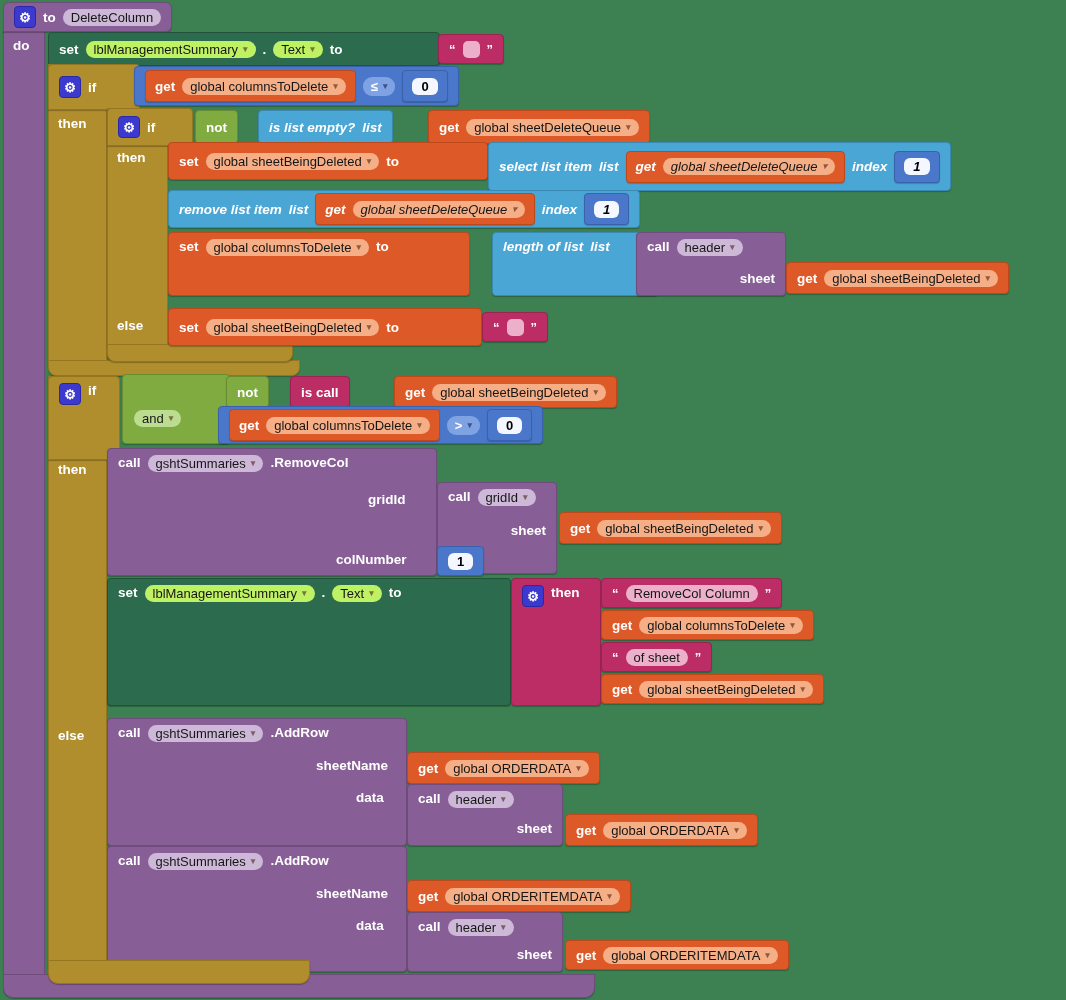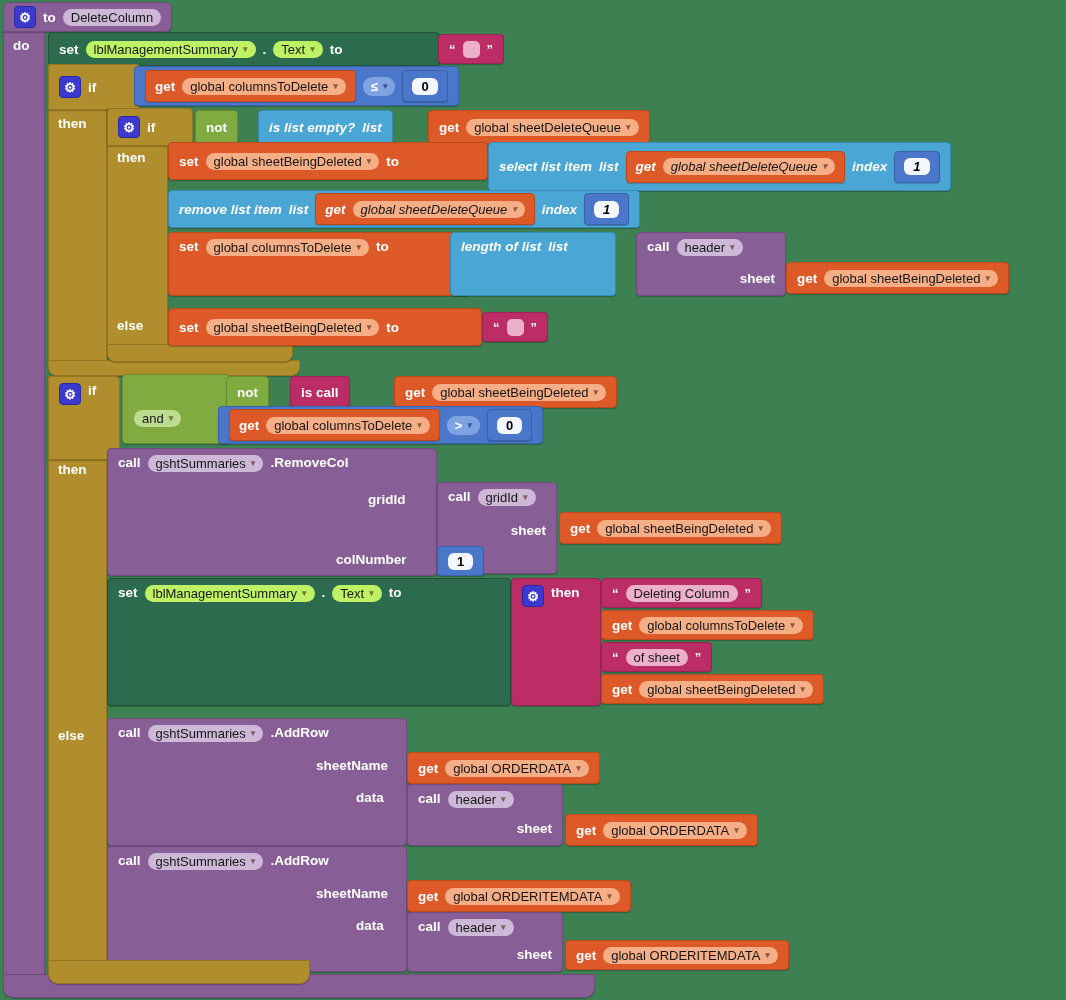--- a/index.html
+++ b/index.html
@@ -160,21 +160,21 @@
   </div>
 
   <div class="blk orange top" style="left:168px;top:232px;width:302px;height:64px;">
     <span>set</span>
     <span class="fld fld-orange">
         <span>global columnsToDelete</span>
         <span class="arw">▾</span>
       </span>
     <span>to</span>
   </div>
-  <div class="blk cyan top" style="left:450px;top:232px;width:166px;height:64px;">
+  <div class="blk cyan top" style="left:492px;top:232px;width:166px;height:64px;">
     <span>length of list</span>
     <span>list</span>
   </div>
   <div class="blk purple top" style="left:636px;top:232px;width:150px;height:64px;">
     <span>call</span>
     <span class="fld fld-purple">
         <span>header</span>
         <span class="arw">▾</span>
       </span>
     <span class="wlbl" style="right:10px;top:38px;left:auto;">sheet</span>
@@ -284,21 +284,21 @@
         <span class="arw">▾</span>
       </span>
     <span>to</span>
   </div>
   <div class="blk magenta top" style="left:511px;top:578px;width:90px;height:128px;">
     <span class="gear">⚙</span>
     <span>then</span>
   </div>
   <div class="blk magenta" style="left:601px;top:578px;height:30px;">
     <span class="q">“</span>
-    <span class="fld fld-pink"> Deleting Column </span>
+    <span class="fld fld-pink"> RemoveCol Column </span>
     <span class="q">”</span>
   </div>
   <div class="blk orange" style="left:601px;top:610px;height:30px;">
     <span>get</span>
     <span class="fld fld-orange">
         <span>global columnsToDelete</span>
         <span class="arw">▾</span>
       </span>
   </div>
   <div class="blk magenta" style="left:601px;top:642px;height:30px;">

